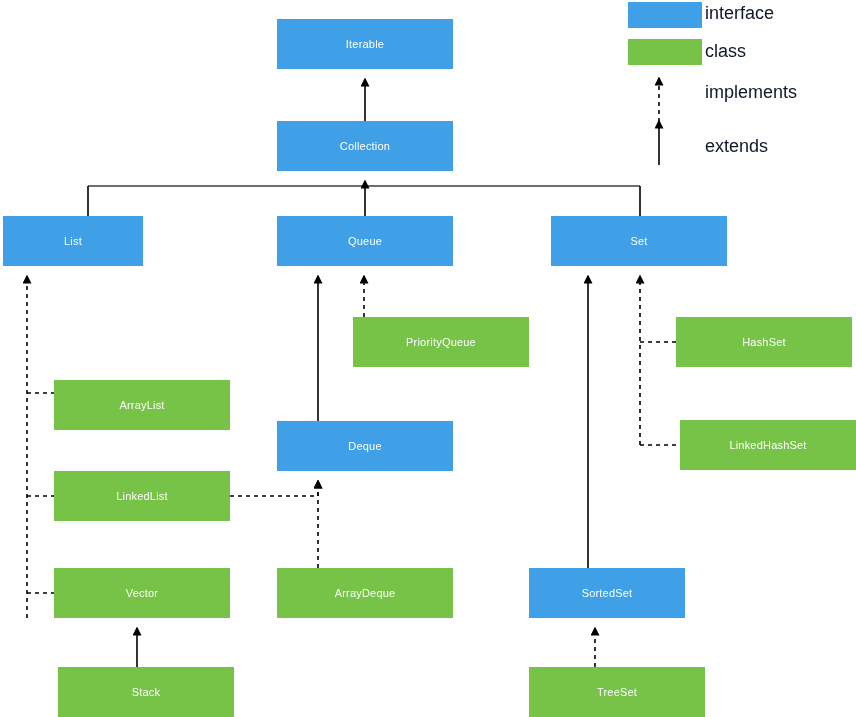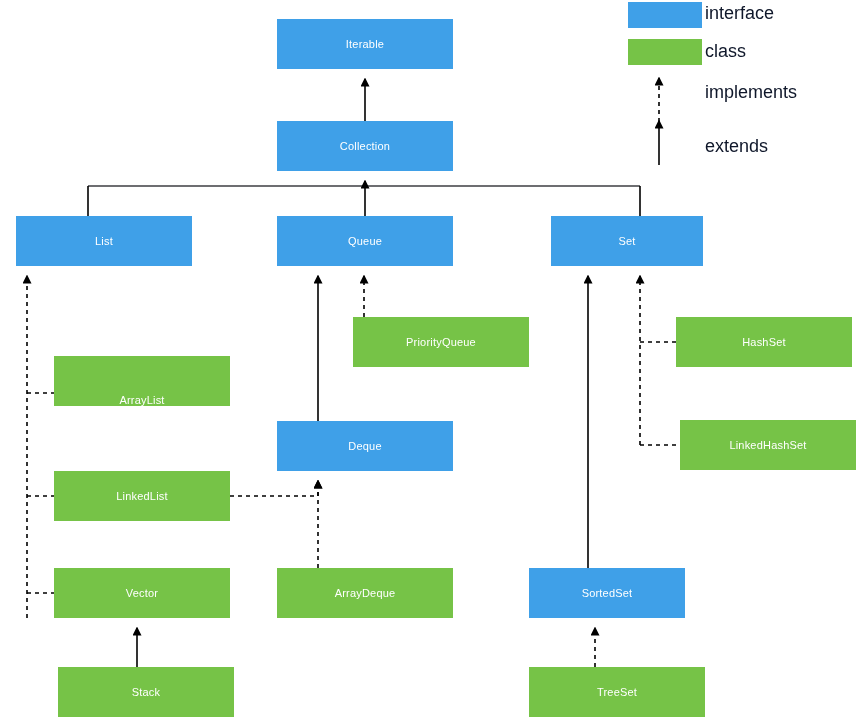--- a/index.html
+++ b/index.html
@@ -133,41 +133,41 @@
   </svg>
 
   <div class="node iface" style="left:277px; top:19px; width:176px; height:50px;">
     <span>Iterable</span>
   </div>
 
   <div class="node iface" style="left:277px; top:121px; width:176px; height:50px;">
     <span>Collection</span>
   </div>
 
-  <div class="node iface" style="left:16px; top:216px; width:176px; height:50px;text-align:right;">
+  <div class="node iface" style="left:3px; top:216px; width:140px; height:50px;text-align:right;">
     <span>List</span>
   </div>
 
   <div class="node iface" style="left:277px; top:216px; width:176px; height:50px;">
     <span>Queue</span>
   </div>
 
-  <div class="node iface" style="left:551px; top:216px; width:152px; height:50px;">
+  <div class="node iface" style="left:551px; top:216px; width:176px; height:50px;">
     <span>Set</span>
   </div>
 
   <div class="node klass" style="left:353px; top:317px; width:176px; height:50px;">
     <span>PriorityQueue</span>
   </div>
 
   <div class="node klass" style="left:676px; top:317px; width:176px; height:50px;">
     <span>HashSet</span>
   </div>
 
-  <div class="node klass" style="left:54px; top:356px; width:176px; height:50px;align-items:flex-end;">
+  <div class="node klass" style="left:54px; top:380px; width:176px; height:50px;">
     <span>ArrayList</span>
   </div>
 
   <div class="node iface" style="left:277px; top:421px; width:176px; height:50px;">
     <span>Deque</span>
   </div>
 
   <div class="node klass" style="left:680px; top:420px; width:176px; height:50px;">
     <span>LinkedHashSet</span>
   </div>

